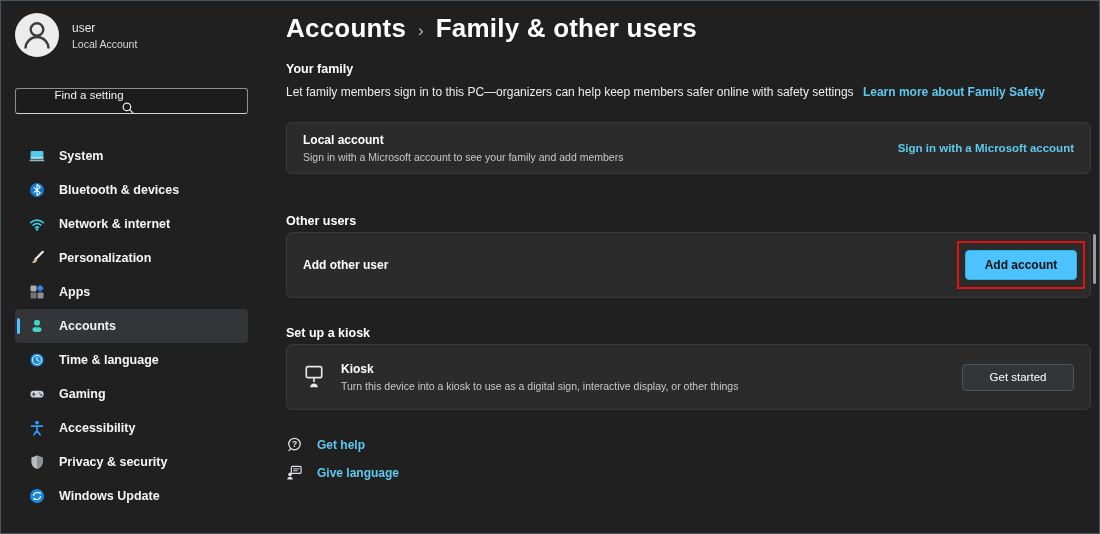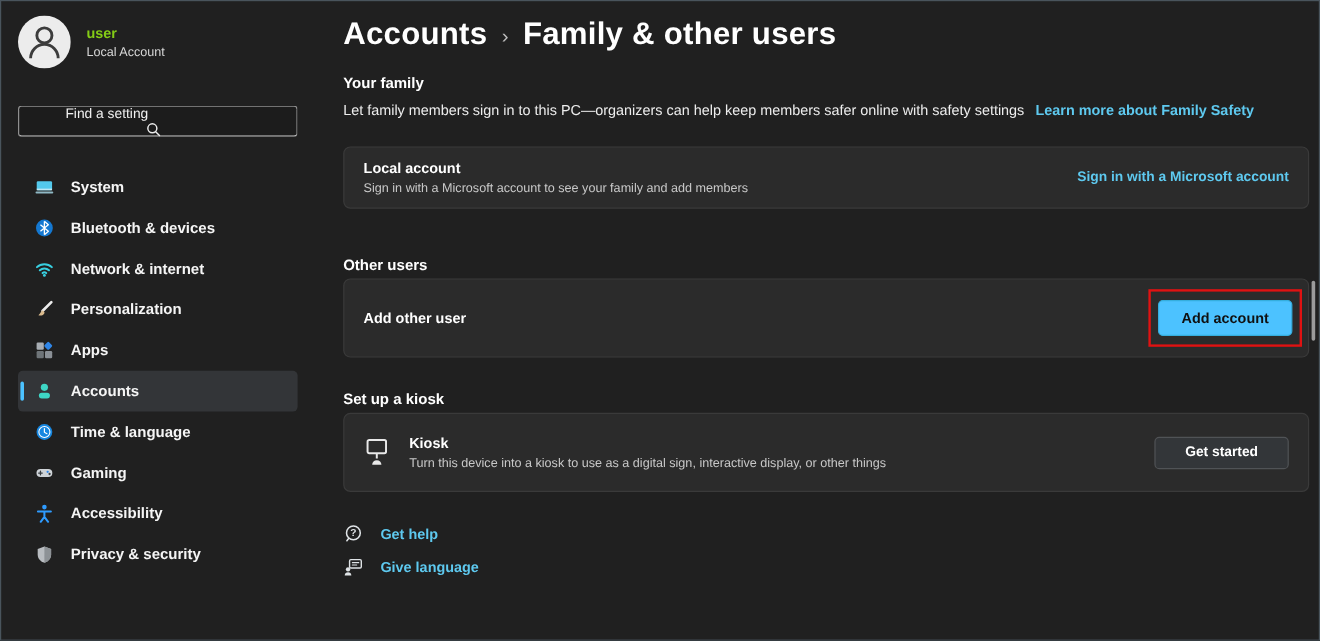--- a/index.html
+++ b/index.html
@@ -6,21 +6,21 @@
   html,body { background:#111; }
   #app {
     position:relative; width:1100px; height:534px;
     background:var(--page-bg,#202020);
     border:1px solid #49545c;
     font-family:"Liberation Sans", sans-serif;
     overflow:hidden;
   }
   
   .user-block { position:absolute; left:14px; top:12px; display:flex; gap:13px; align-items:center; cursor:pointer; }
-  .user-name { font-size:12px; font-weight:700; color:#84cc16; }
+  .user-name { font-size:12px; font-weight:400; color:#e5e5e5; }
   .user-type { font-size:10.5px; color:#d6d6d6; margin-top:3px; }
   .search-box {
     position:absolute; left:14px; top:87px; width:233px; height:26px;
     background:#1c1c1c; border:1px solid #8f8f8f; border-bottom:1px solid #d0d0d0;
     border-radius:3px; display:flex; align-items:center;flex-direction:column;
   }
   .search-box input {
     flex:1; background:transparent; border:none; outline:none;
     font-family:"Liberation Sans",sans-serif; font-size:11.5px; color:#fff; padding:0 8px;
   }
@@ -58,21 +58,21 @@
   .action-link { font-size:11.5px; font-weight:700; color:var(--link,#5ec9ef); cursor:pointer; }
   .annotation-box { border:2px solid var(--annotation,#e01212); padding:7px 6px; }
   .btn-accent {
     width:112px; height:30px; background:var(--accent,#4cc2ff);
     border:1px solid #35aede; border-radius:4px; color:#101010;
     font-family:"Liberation Sans",sans-serif; font-size:12px; font-weight:700; cursor:pointer;
   }
   .btn-secondary {
     width:112px; height:27px; background:#333639; border:1px solid #505356;
     border-radius:4px; color:#fff; font-family:"Liberation Sans",sans-serif;
-    font-size:11.5px; font-weight:700; cursor:pointer;
+    font-size:11.5px; font-weight:400; cursor:pointer;
   }
   .kiosk-icon { margin-right:16px; flex:0 0 auto; }
   .flink { position:absolute; left:285px; display:flex; align-items:center; gap:14px; cursor:pointer; }
   .flink-label { font-size:12px; font-weight:700; color:var(--link,#5ec9ef); }
   .scroll-thumb { position:absolute; right:3px; top:233px; width:3px; height:50px; background:#9b9b9b; border-radius:2px; cursor:pointer; }
 </style>
 </head>
 <body>
 
 <div id="app">
@@ -190,20 +190,31 @@
 
     <div class="nav-item">
 
       <svg width="16" height="16" viewBox="0 0 16 16">
         <path d="M8 1.4 L13.6 3.4 V8 C13.6 11.6 11.1 13.9 8 15 C4.9 13.9 2.4 11.6 2.4 8 V3.4 Z" fill="#b9bdc1"></path>
         <path d="M8 1.4 L13.6 3.4 V8 C13.6 11.6 11.1 13.9 8 15 Z" fill="#8d9296"></path>
       </svg>
       <span class="nav-label">Privacy &amp; security</span>
     </div>
 
+    <div class="nav-item">
+
+      <svg width="16" height="16" viewBox="0 0 16 16">
+        <circle cx="8" cy="8" r="7" fill="#1787e0"></circle>
+        <path d="M4.4 8a3.6 3.6 0 0 1 6.1-2.5" fill="none" stroke="#fff" stroke-width="1.3"></path>
+        <path d="M11.6 8a3.6 3.6 0 0 1-6.1 2.5" fill="none" stroke="#fff" stroke-width="1.3"></path>
+        <path d="M10 4.2l2 .4-.5 2z" fill="#fff"></path>
+        <path d="M6 11.8l-2-.4.5-2z" fill="#fff"></path>
+      </svg>
+      <span class="nav-label">Windows Update</span>
+    </div>
   </div>
 
   <div class="crumb">
     <span class="crumb-parent">Accounts</span>
     <span class="crumb-sep">›</span>
     <span class="crumb-current">Family &amp; other users</span>
   </div>
 
   <div class="sec-heading" style="top:61px">Your family</div>
   <div class="desc">

